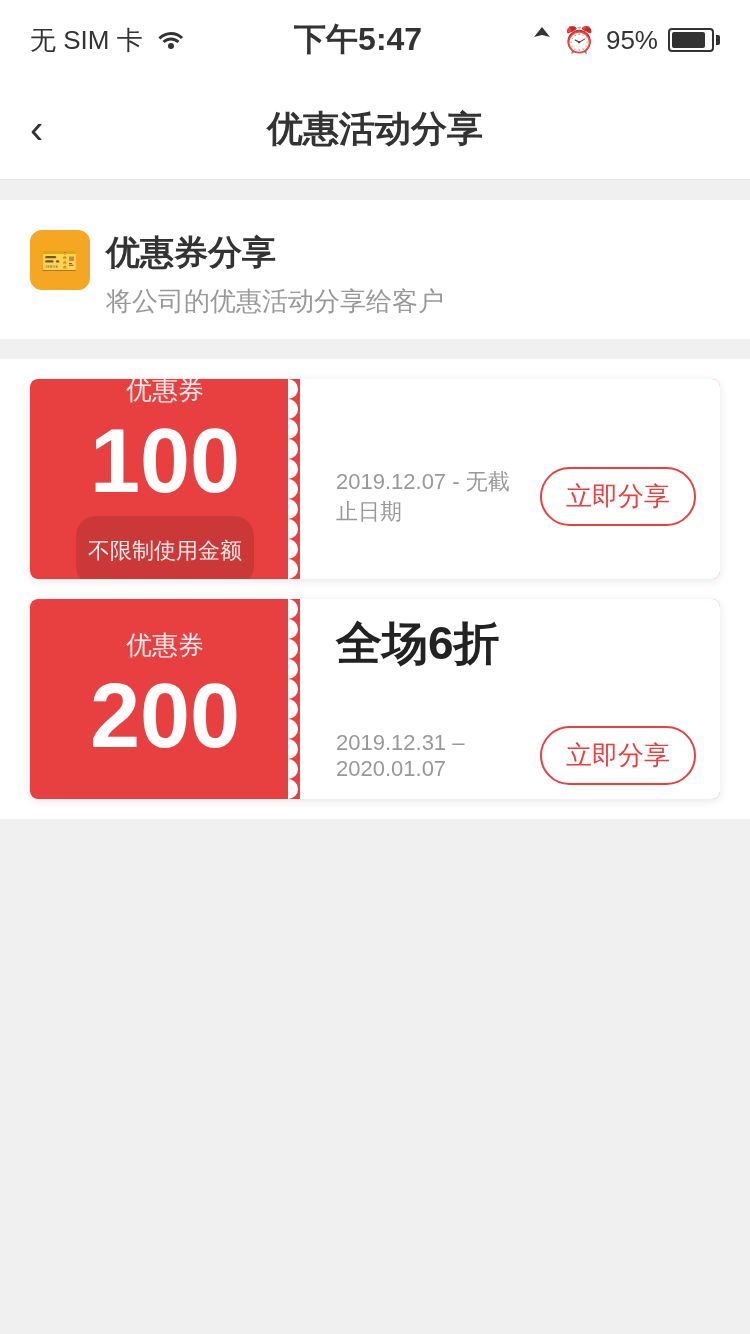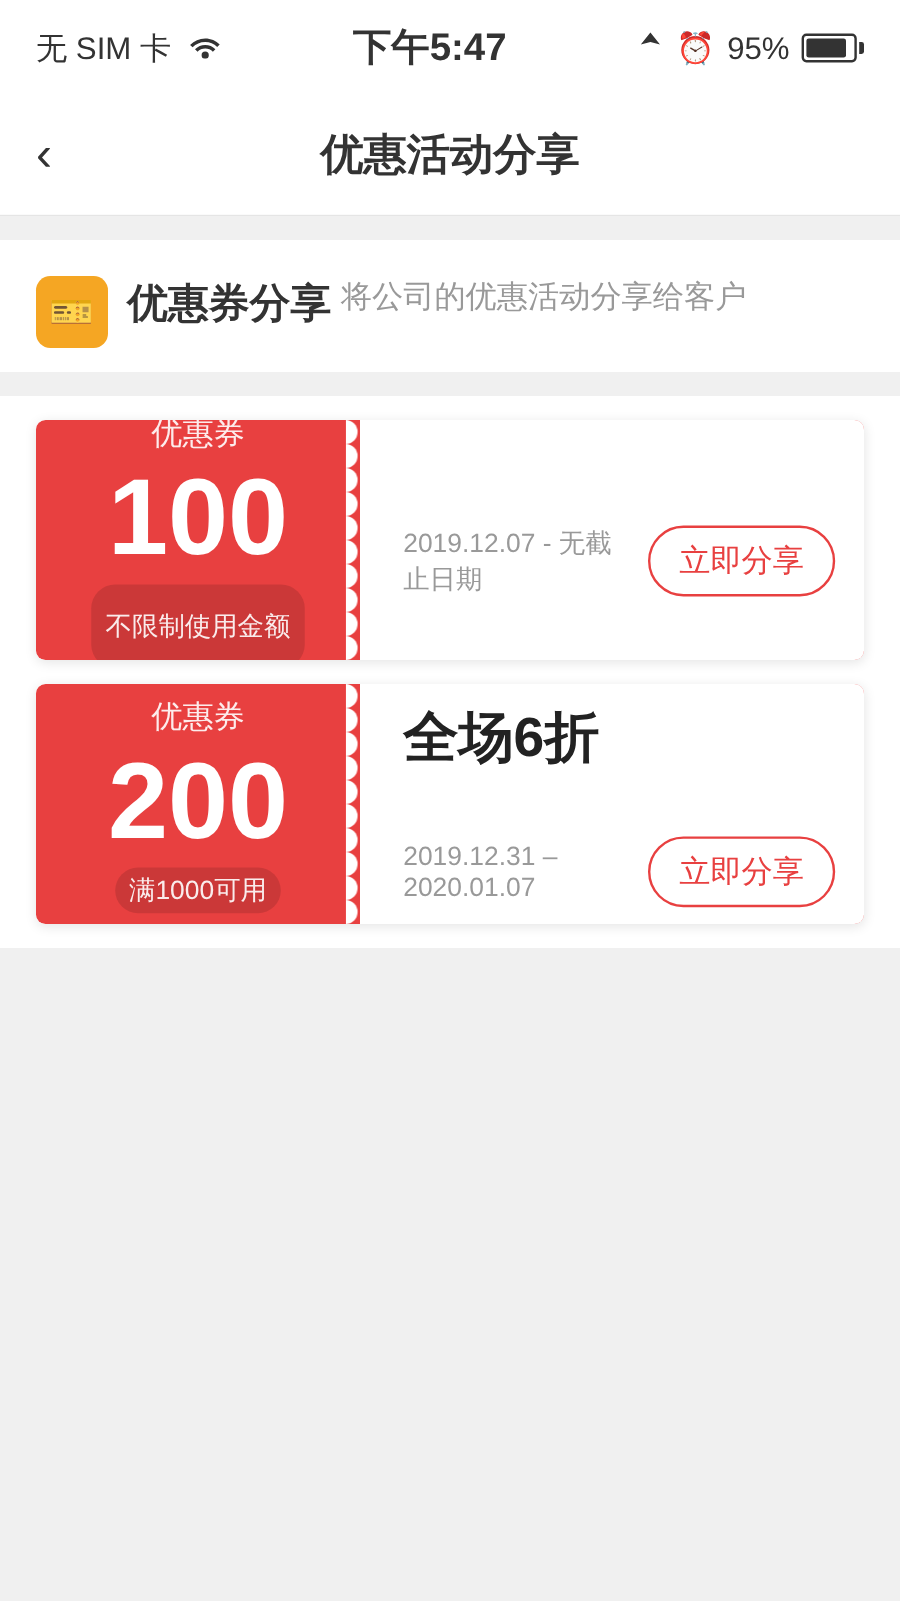--- a/index.html
+++ b/index.html
@@ -81,21 +81,21 @@
       background: #f5a623;
       border-radius: 12px;
       display: flex;
       align-items: center;
       justify-content: center;
       font-size: 30px;
       flex-shrink: 0;
     }
     .section-text-block {
       display: flex;
-      flex-direction: row;
+      flex-direction: column;
       gap: 8px;
     }
     .section-title {
       font-size: 34px;
       font-weight: 600;
       color: #333;
     }
     .section-subtitle {
       font-size: 26px;
       color: #999;
@@ -241,21 +241,20 @@
         <span style="font-size:22px; color:#999; flex:1;">2019.12.07 - 无截止日期</span>
         <button class="coupon-share-btn">立即分享</button>
       </div>
     </div>
   </div>
 
   <div class="coupon-wrapper" style="height: 200px;">
     <div style="width:270px; background:#e84040; border-radius:8px 0 0 8px; display:flex; flex-direction:column; align-items:center; justify-content:center; padding:20px 10px; position:relative; flex-shrink:0;">
       <span style="font-size:26px; color:rgba(255,255,255,0.9); margin-bottom:8px;">优惠券</span>
       <span style="font-size:90px; font-weight:700; color:#fff; line-height:1; margin-bottom:10px;">200</span>
-      <span style="font-size:22px; color:rgba(255,255,255,0.9); background:rgba(0,0,0,0.12); padding:4px 12px; border-radius:20px;">满1000可用</span>
 
       <svg style="position:absolute; right:-12px; top:0; height:100%; width:24px;" viewBox="0 0 24 200" preserveAspectRatio="none">
         <defs>
           <pattern id="scallop2" x="0" y="0" width="24" height="20" patternUnits="userSpaceOnUse">
             <circle cx="0" cy="10" r="10" fill="white"></circle>
           </pattern>
         </defs>
         <rect width="24" height="200" fill="url(#scallop2)"></rect>
       </svg>
     </div>

